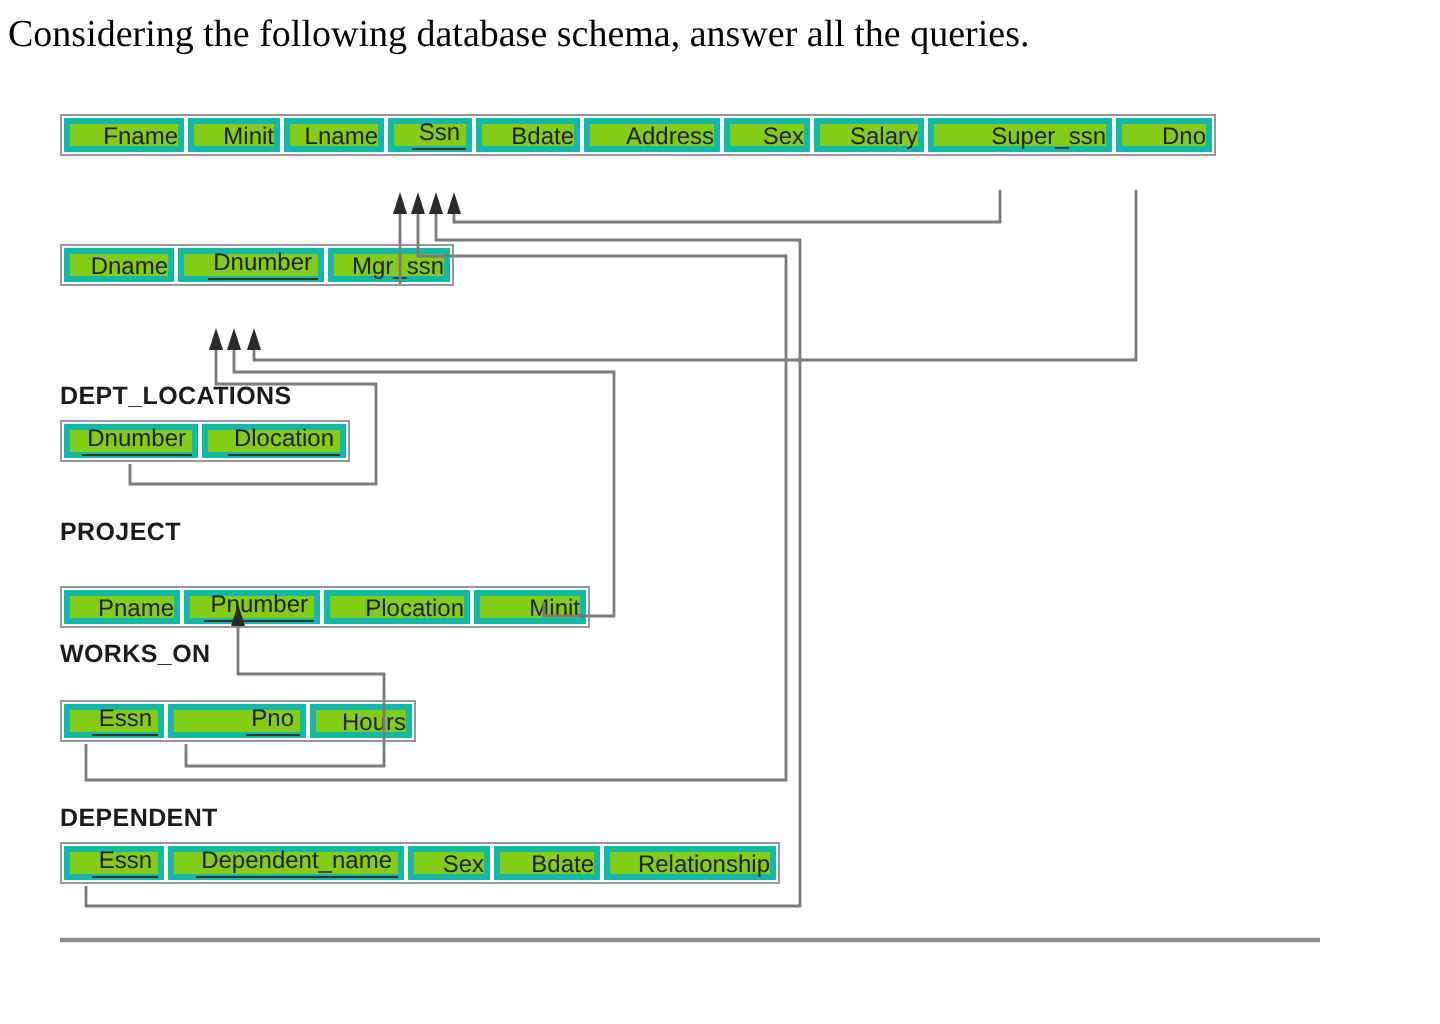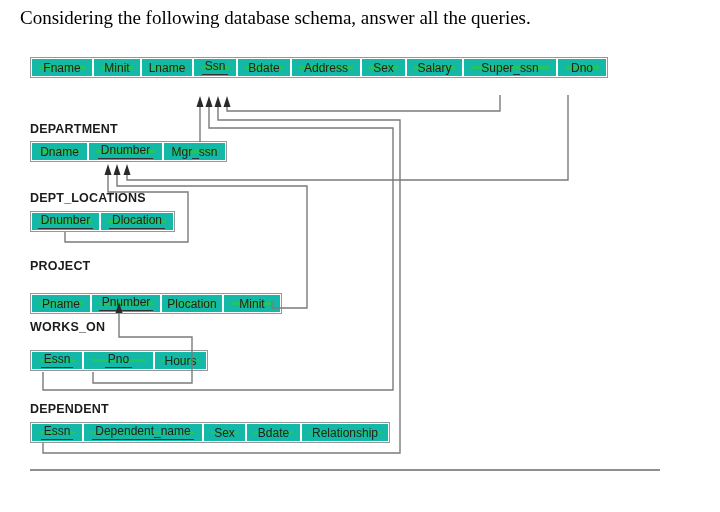--- a/index.html
+++ b/index.html
@@ -1,55 +1,55 @@
 <!DOCTYPE html>
 <html><head>
 <meta charset="utf-8">
 <style>
   html,body{margin:0;padding:0;}
   body{
     width:720px;height:512px;position:relative;background:#ffffff;
     font-family:"Liberation Sans",sans-serif;overflow:hidden;
   }
   .title{
-    position:absolute;left:20px;top:7px;width:700px;
+    position:absolute;left:4px;top:7px;width:700px;
     font-family:"Liberation Serif",serif;font-size:19px;color:#000;
   }
   .tbl{position:absolute;left:30px;}
   .tname{
     font-size:12.5px;font-weight:bold;color:#1c1c1c;letter-spacing:0.2px;
     margin-bottom:5px;
   }
   .trow{
     display:inline-flex;gap:2px;border:1px solid #979797;background:#fff;
     padding:1px;
   }
   .cell{
-    display:inline-flex;align-items:center;justify-content:center;
-    box-sizing:border-box;height:17px;border:7px solid #14b8a6;
-    background:#22c55e;font-size:12px;color:#222;white-space:nowrap;
+    display:inline-flex;align-items:center;justify-content:flex-end;
+    box-sizing:border-box;height:17px;border:3px solid #14b8a6;
+    background:#84cc16;font-size:12px;color:#222;white-space:nowrap;
   }
   .pk{display:inline-block;border-bottom:1.2px solid #333;padding:0 3px 1px 3px;line-height:13px;}
   
   .t-employee{top:53px}      .t-employee .trow{margin-top:4px}
   .t-department{top:122px}
   .t-deptloc{top:191px}
   .t-project{top:259px}      .t-project .trow{margin-top:15px}
   .t-workson{top:320px}      .t-workson .trow{margin-top:11px}
   .t-dependent{top:402px}
   .t-employee  .cell:nth-child(1){width:60px}.t-employee .cell:nth-child(2){width:46px}
   .t-employee  .cell:nth-child(3){width:50px}.t-employee .cell:nth-child(4){width:42px}
   .t-employee  .cell:nth-child(5){width:52px}.t-employee .cell:nth-child(6){width:68px}
   .t-employee  .cell:nth-child(7){width:43px}.t-employee .cell:nth-child(8){width:55px}
   .t-employee  .cell:nth-child(9){width:92px}.t-employee .cell:nth-child(10){width:48px}
   .t-department .cell:nth-child(1){width:55px}.t-department .cell:nth-child(2){width:73px}
   .t-department .cell:nth-child(3){width:61px}.t-department .cell:nth-child(4){width:101px}
   .t-deptloc   .cell:nth-child(1){width:67px}.t-deptloc .cell:nth-child(2){width:72px}
   .t-project   .cell:nth-child(1){width:58px}.t-project .cell:nth-child(2){width:68px}
-  .t-project   .cell:nth-child(3){width:60px}.t-project .cell:nth-child(4){width:56px}
+  .t-project   .cell:nth-child(3){width:73px}.t-project .cell:nth-child(4){width:56px}
   .t-workson   .cell:nth-child(1){width:50px}.t-workson .cell:nth-child(2){width:69px}
   .t-workson   .cell:nth-child(3){width:51px}
   .t-dependent .cell:nth-child(1){width:50px}.t-dependent .cell:nth-child(2){width:118px}
   .t-dependent .cell:nth-child(3){width:41px}.t-dependent .cell:nth-child(4){width:53px}
   .t-dependent .cell:nth-child(5){width:86px}
   svg.wires{position:absolute;left:0;top:0;pointer-events:none;}
   .wire{fill:none;stroke:#7b7b7b;stroke-width:1.4;}
   .head{fill:#2a2a2a;stroke:none;}
   .divider{stroke:#8f8f8f;stroke-width:2.2;}
 </style>
@@ -87,21 +87,20 @@
       <span class="cell">
         <span>Super_ssn</span>
       </span>
       <span class="cell">
         <span>Dno</span>
       </span>
     </div>
 </div>
 
 <div class="tbl t-department">
-  <div class="tname">DEPARTMENT</div>
   <div class="trow">
       <span class="cell">
         <span>Dname</span>
       </span>
       <span class="cell">
         <span class="pk">Dnumber</span>
       </span>
       <span class="cell">
         <span>Mgr_ssn</span>
       </span>

